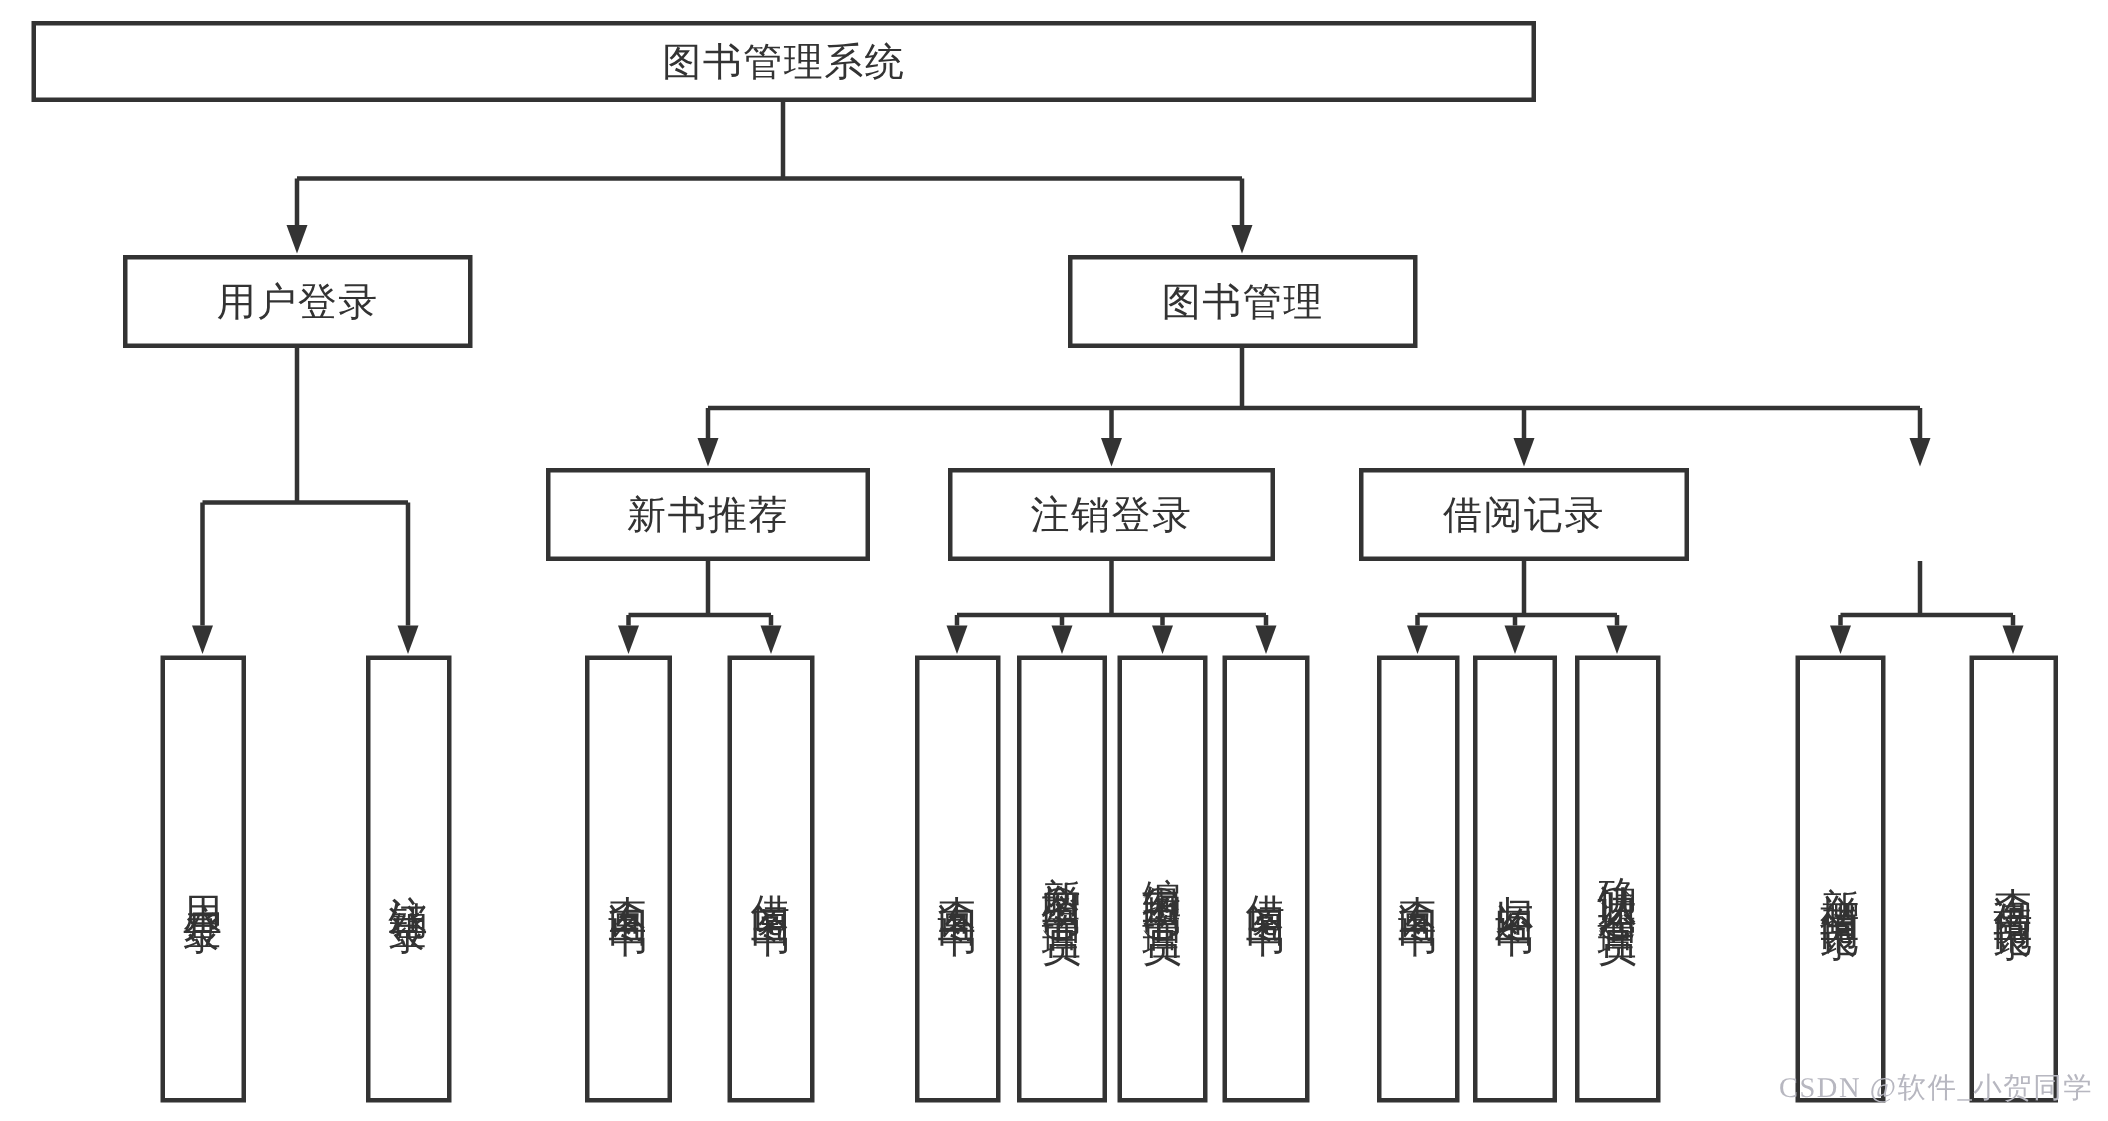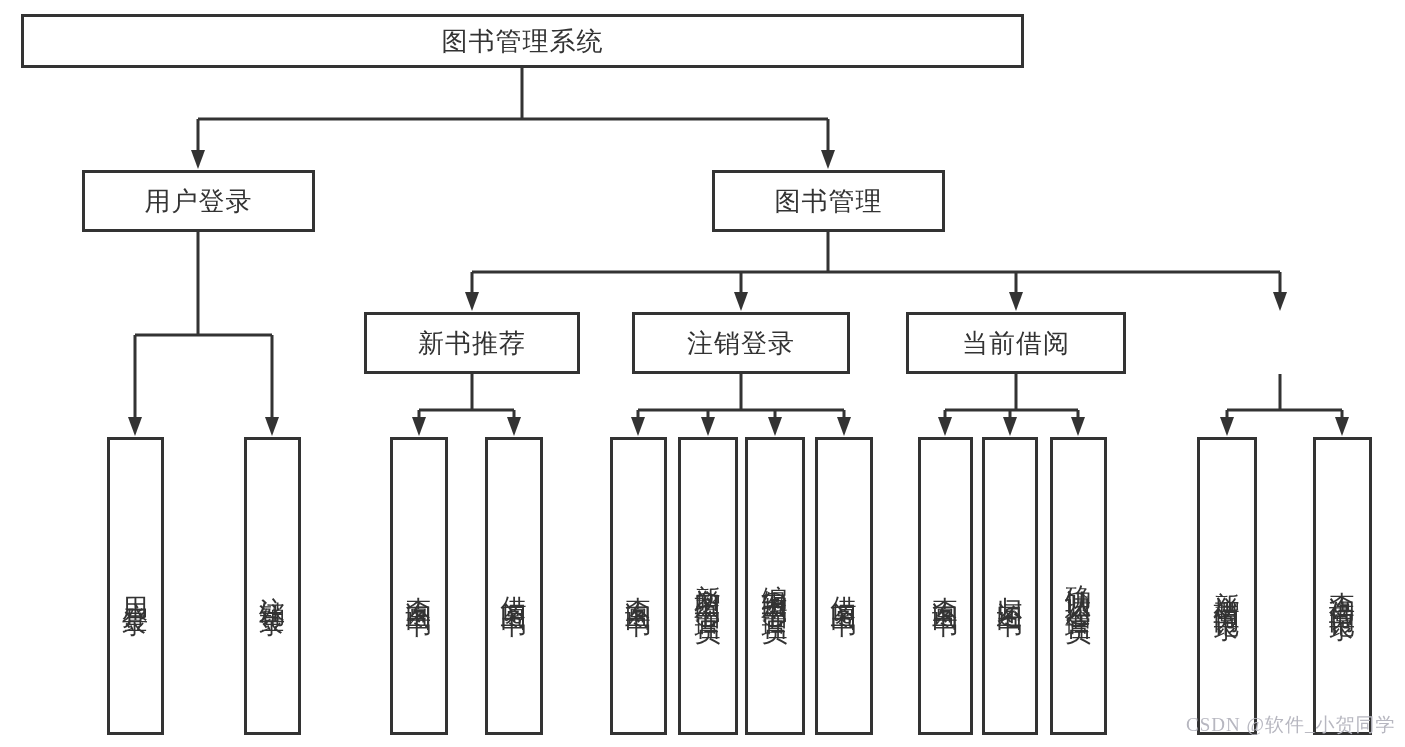--- a/index.html
+++ b/index.html
@@ -110,21 +110,21 @@
     <span class="lbl">图书管理</span>
   </div>
 
   <div class="node" style="left:364px;top:312px;width:216px;height:62px">
     <span class="lbl">新书推荐</span>
   </div>
   <div class="node" style="left:632px;top:312px;width:218px;height:62px">
     <span class="lbl">注销登录</span>
   </div>
   <div class="node" style="left:906px;top:312px;width:220px;height:62px">
-    <span class="lbl">当前借阅</span>
+    <span class="lbl">借阅记录</span>
   </div>
 
   <div class="node vnode" style="left:107px;top:437px;width:57px;height:298px">
     <span class="lbl">用户登录</span>
   </div>
   <div class="node vnode" style="left:244px;top:437px;width:57px;height:298px">
     <span class="lbl">注销登录</span>
   </div>
 
   <div class="node vnode" style="left:390px;top:437px;width:58px;height:298px">

